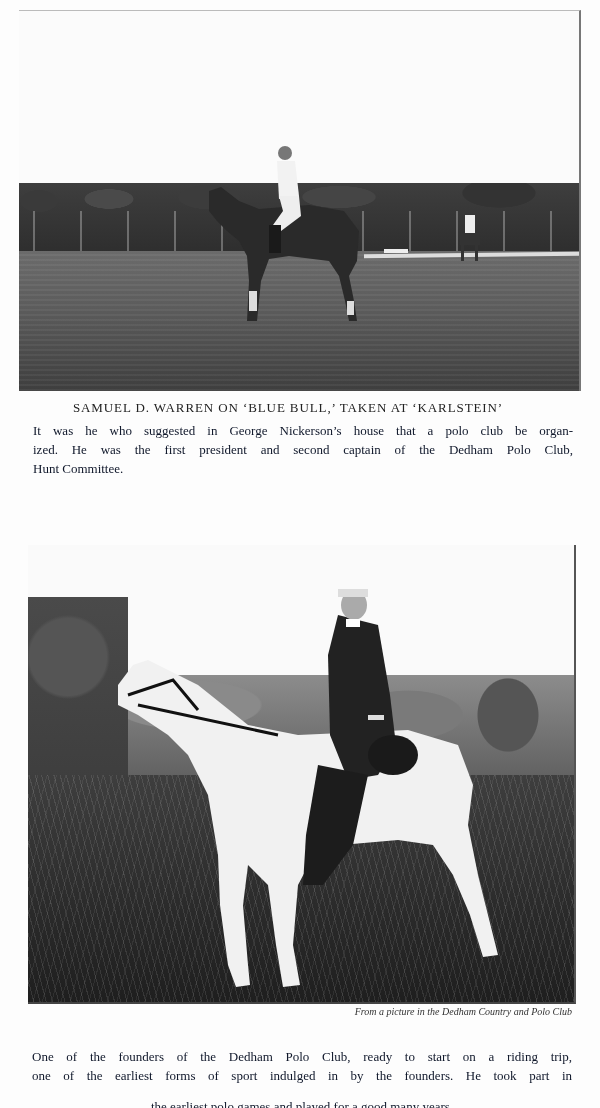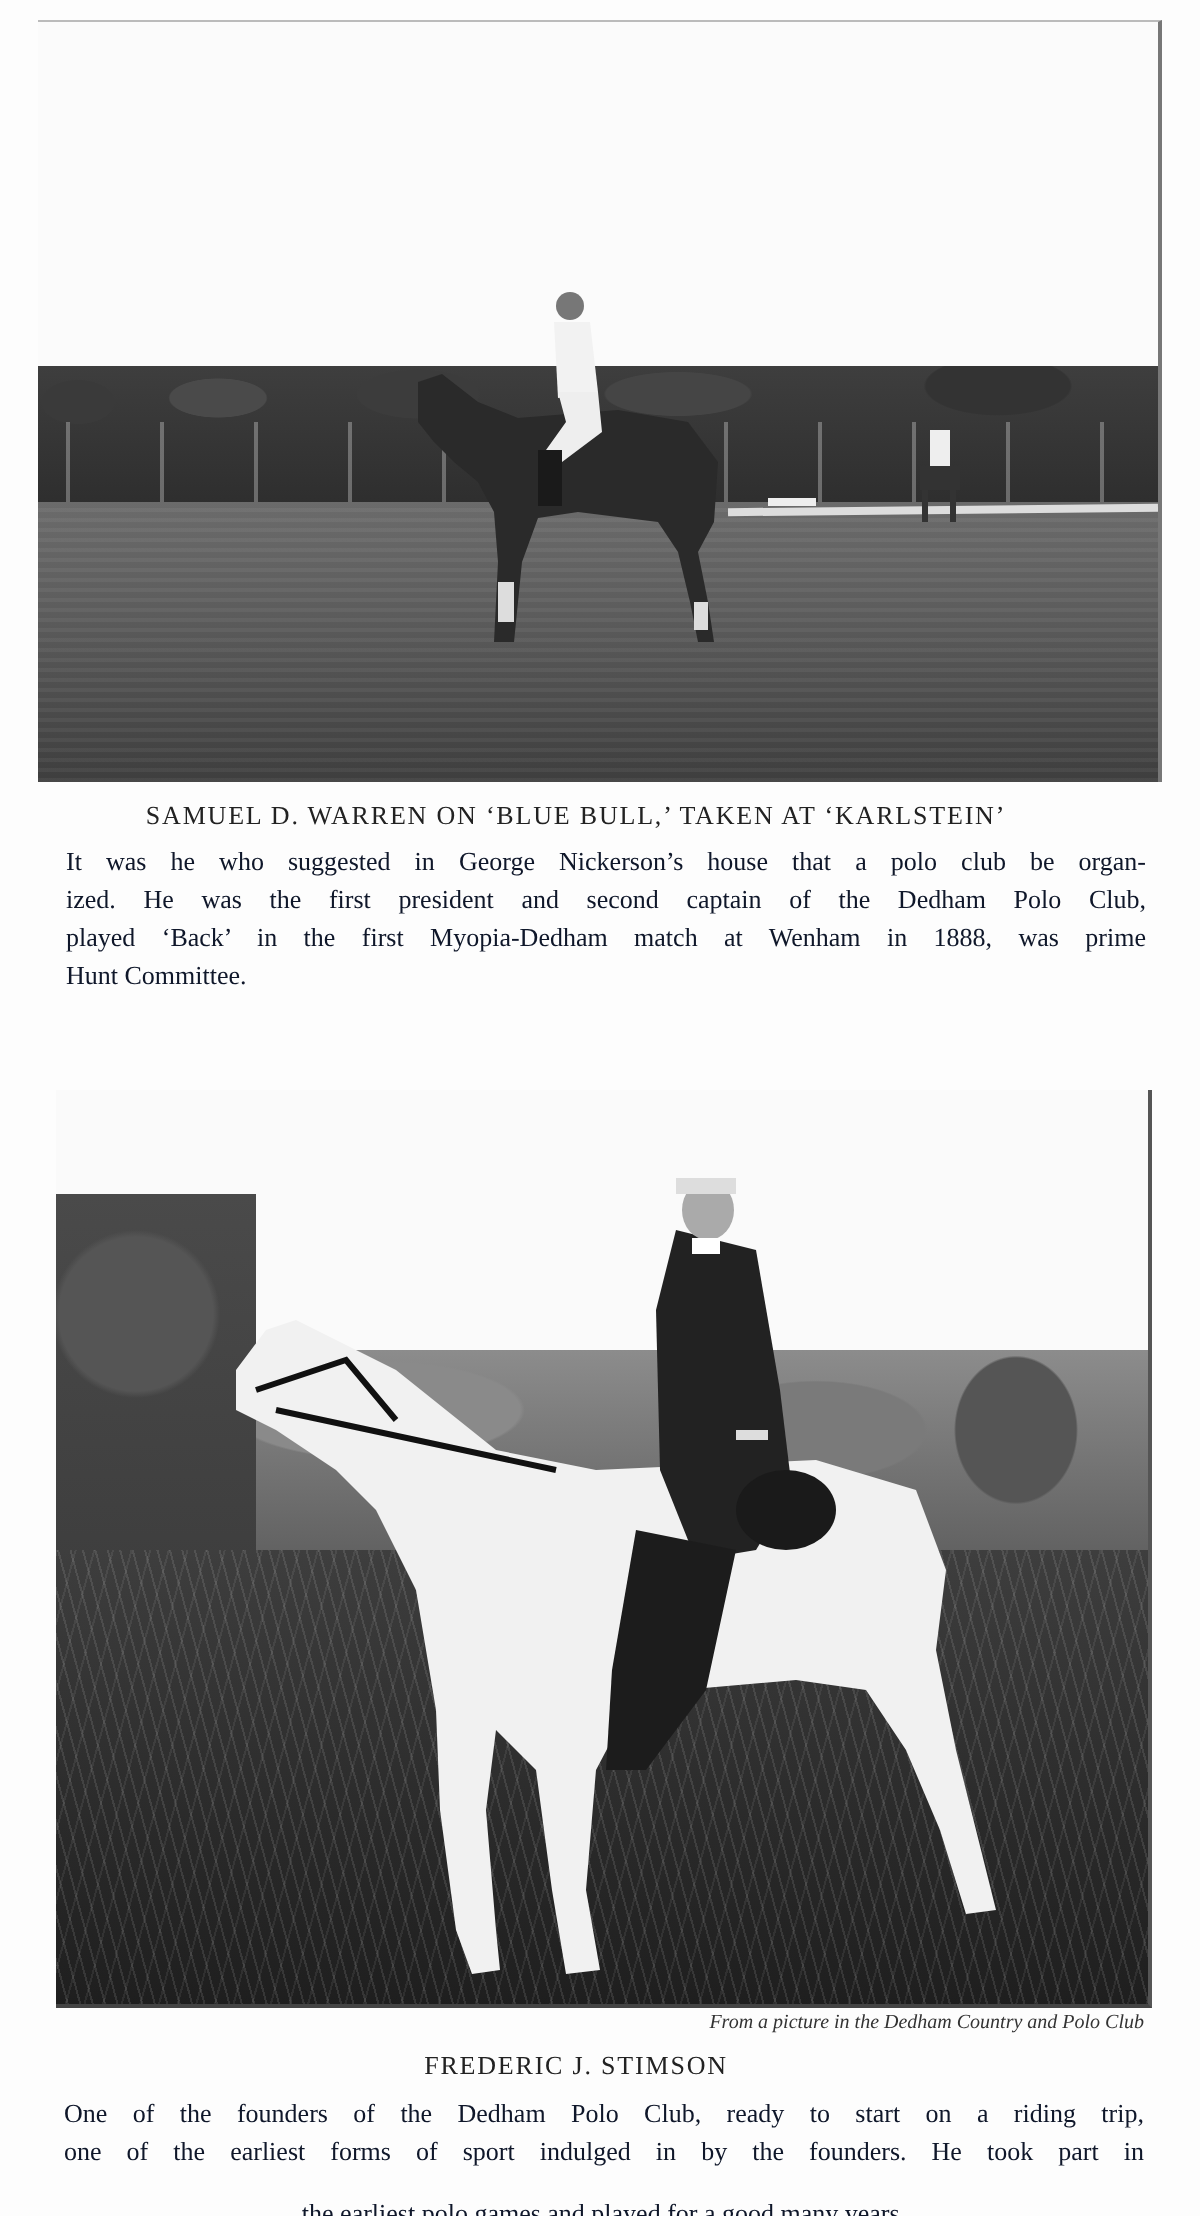--- a/index.html
+++ b/index.html
@@ -94,21 +94,20 @@
       <rect x="5" y="22" width="20" height="12" fill="#333"></rect>
       <rect x="6" y="34" width="3" height="16" fill="#333"></rect>
       <rect x="20" y="34" width="3" height="16" fill="#333"></rect>
     </svg>
   </div>
 
   <div class="cap-head h1">SAMUEL D. WARREN ON ‘BLUE BULL,’ TAKEN AT ‘KARLSTEIN’</div>
   <div class="cap-body b1">
     <span class="cap-line">It was he who suggested in George Nickerson’s house that a polo club be organ-</span>
     <span class="cap-line">ized. He was the first president and second captain of the Dedham Polo Club,</span>
-    <span class="cap-line">played ‘Back’ in the first Myopia-Dedham match at Wenham in 1888, was prime</span>
     <span class="cap-line last">Hunt Committee.</span>
   </div>
 
   <div class="photo2">
     <div class="p2-sky"></div>
     <div class="p2-hills"></div>
     <div class="p2-tree-left"></div>
     <div class="p2-ground"></div>
     <svg class="horse-svg" style="left:50px;top:40px" width="420" height="410" viewBox="0 0 420 410">
 
@@ -125,19 +124,18 @@
 
       <ellipse cx="315" cy="170" rx="25" ry="20" fill="#1a1a1a"></ellipse>
 
       <path d="M240 180 L290 190 L275 260 L245 300 L225 300 L228 250 Z" fill="#1c1c1c"></path>
 
       <rect x="290" y="130" width="16" height="5" fill="#ddd"></rect>
     </svg>
   </div>
 
   <div class="credit">From a picture in the Dedham Country and Polo Club</div>
-  <div class="cap-head h2">FREDERIC J. STIMSON</div>
   <div class="cap-body b2">
     <span class="cap-line">One of the founders of the Dedham Polo Club, ready to start on a riding trip,</span>
     <span class="cap-line">one of the earliest forms of sport indulged in by the founders.  He took part in</span>
     <span class="cap-line center">the earliest polo games and played for a good many years.</span>
   </div>
 </div>
 
 </body></html>

